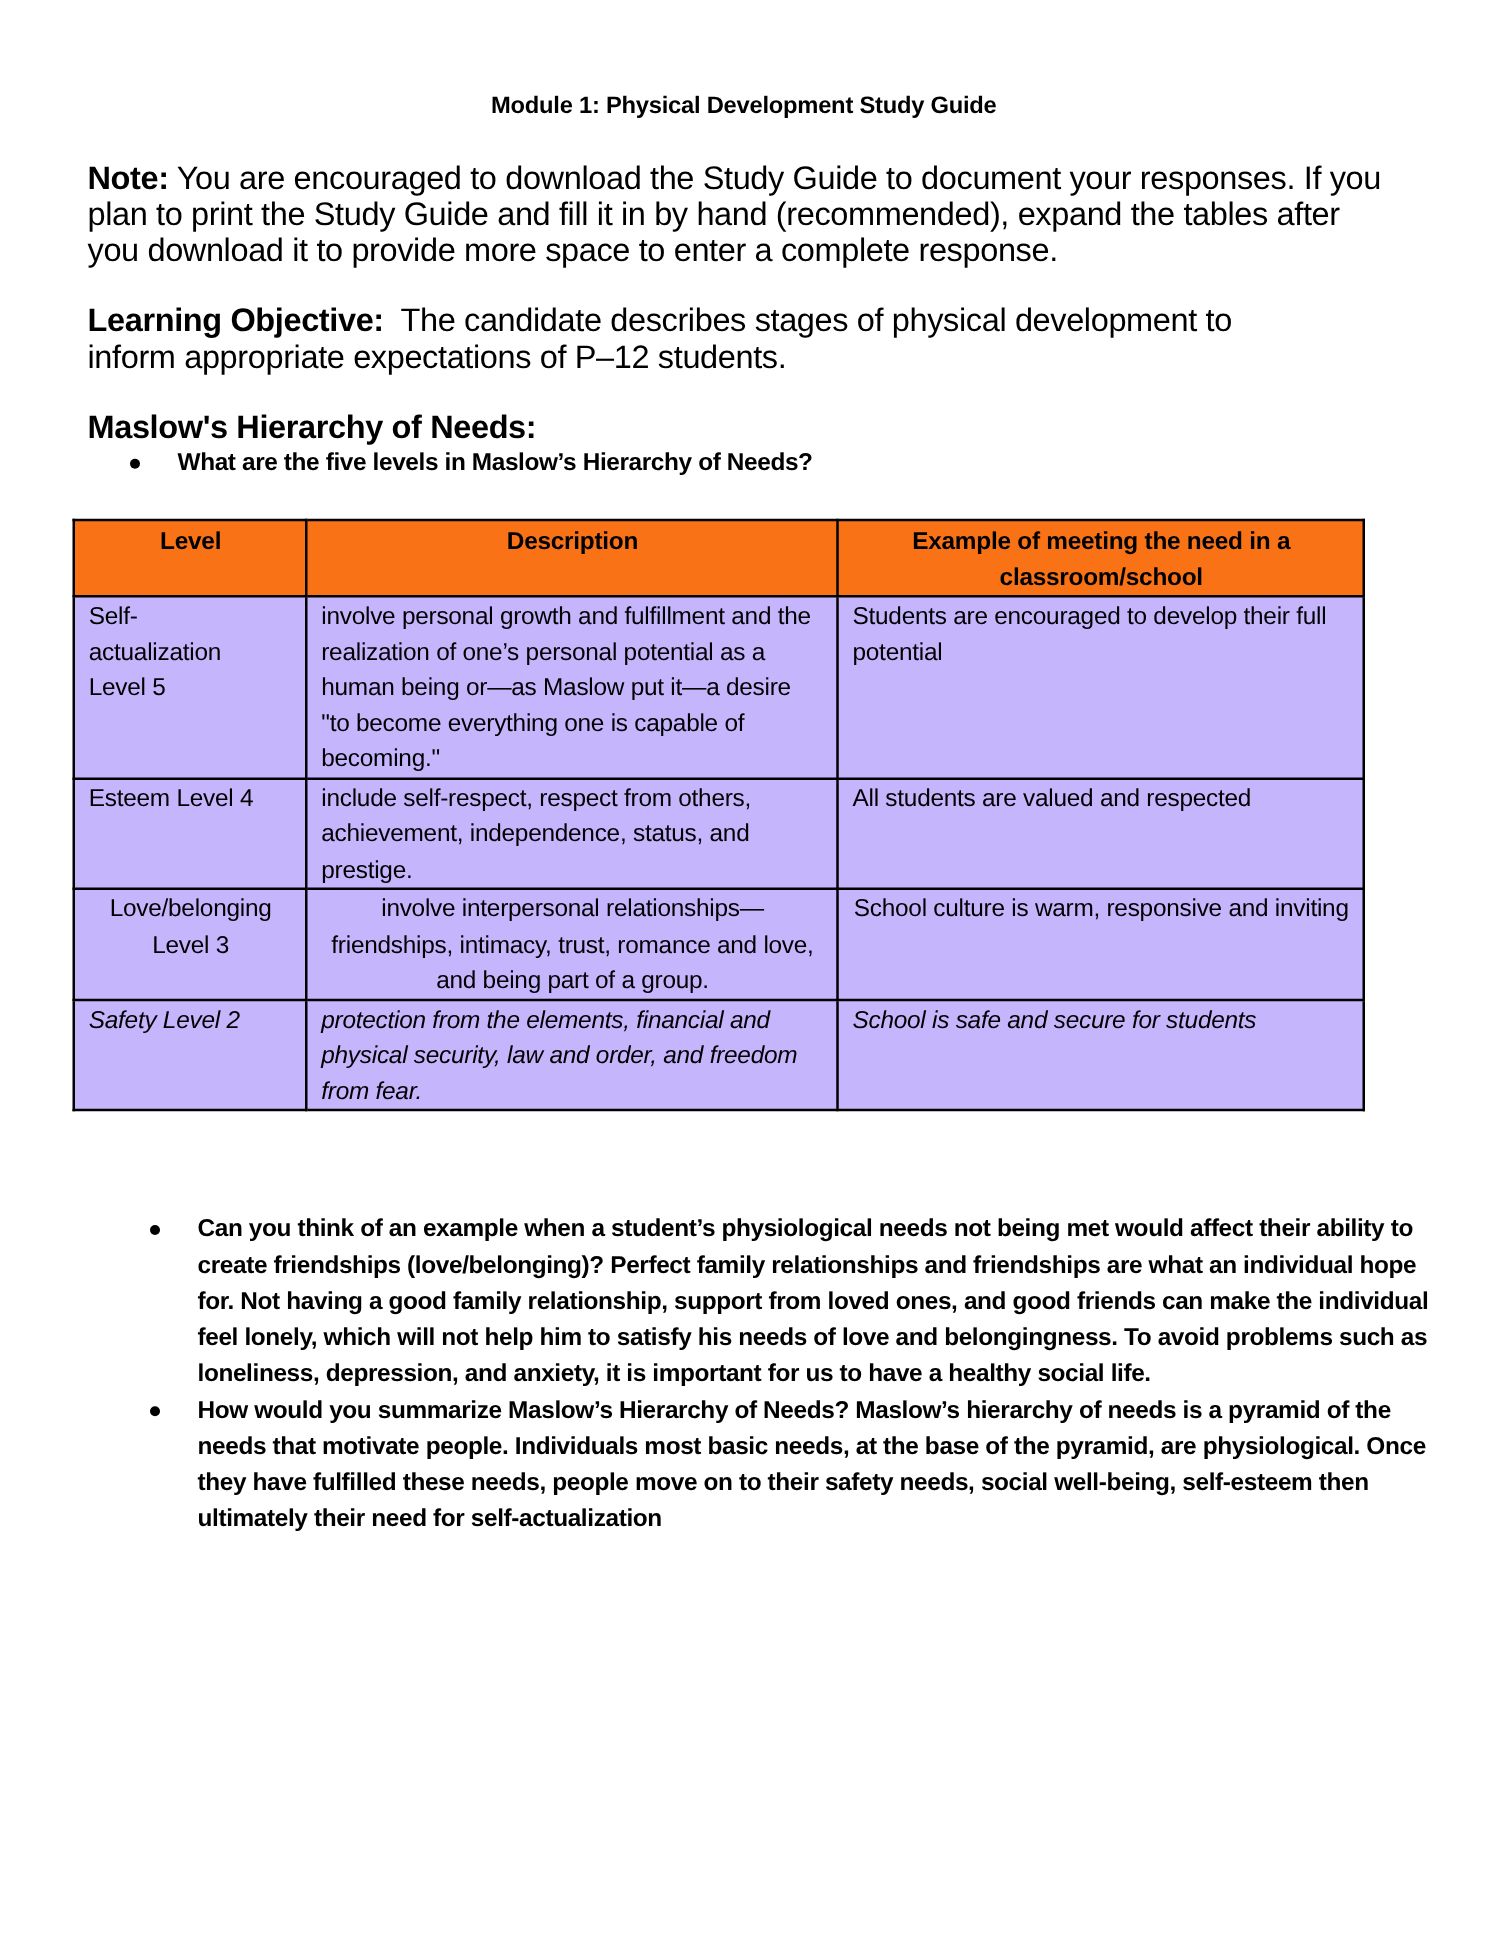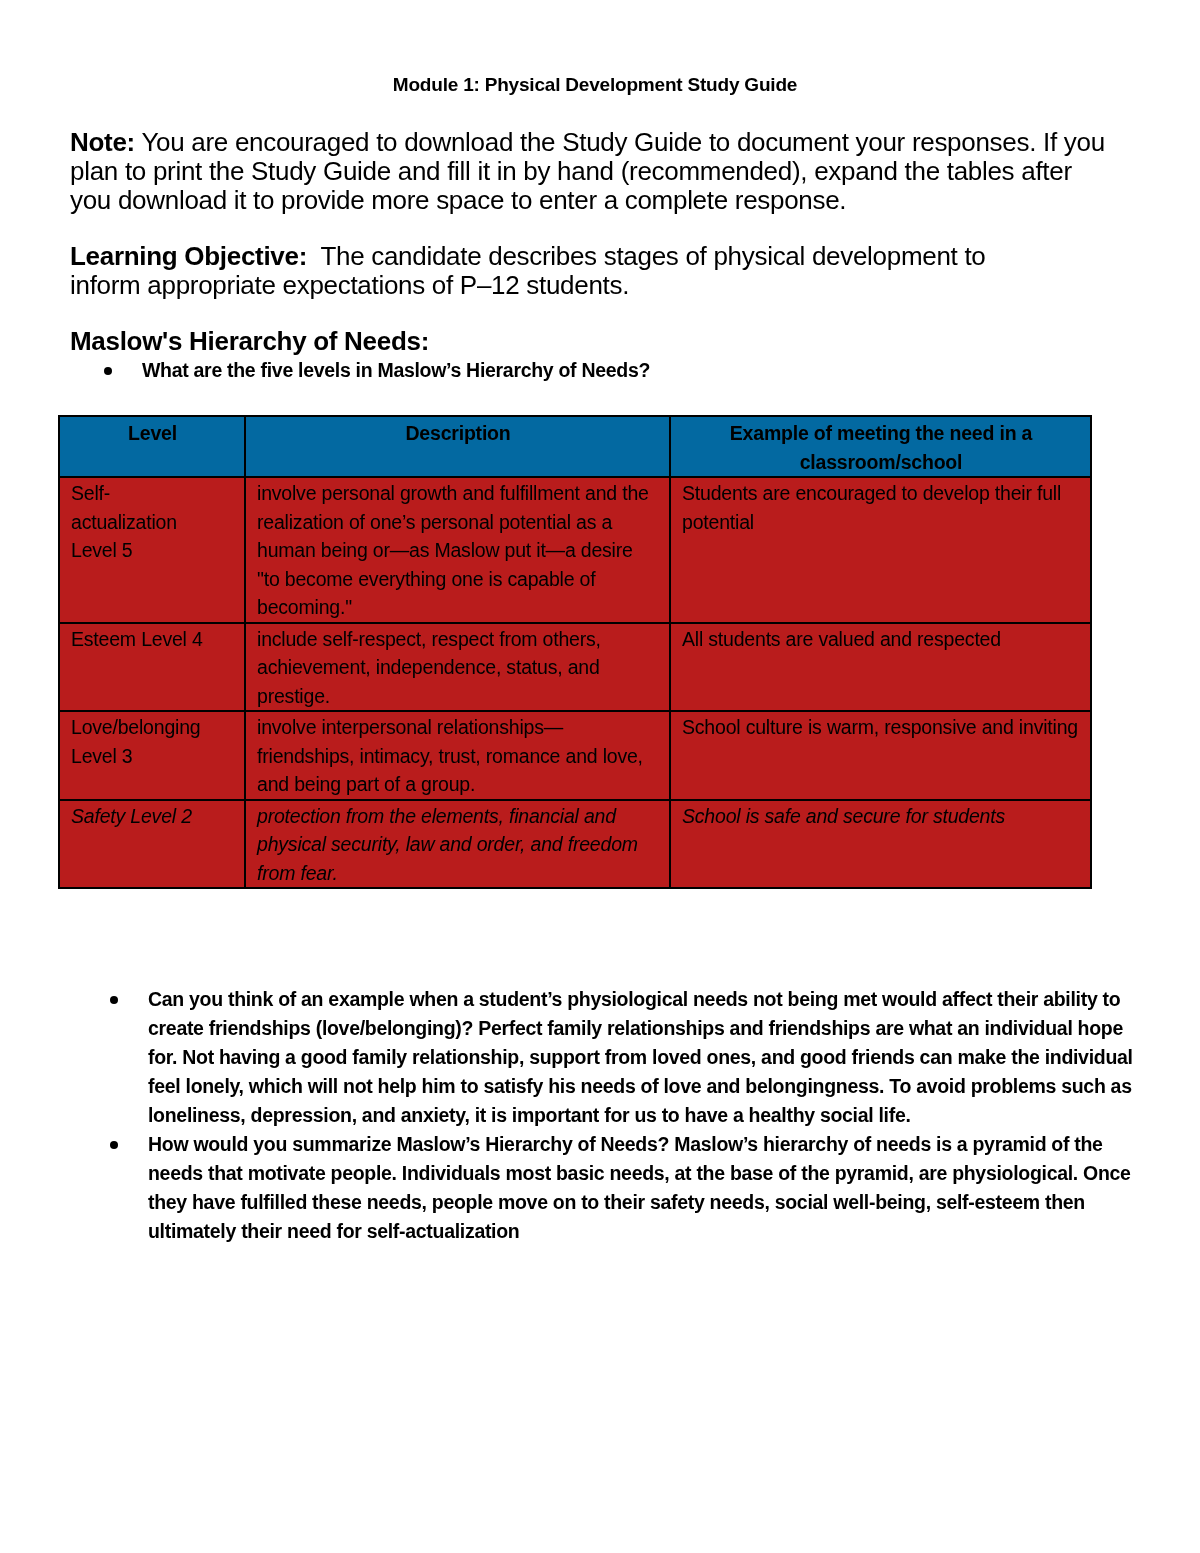--- a/index.html
+++ b/index.html
@@ -69,36 +69,35 @@
     }
     table.needs th, table.needs td {
       border: 2px solid #000;
       vertical-align: top;
       font-size: 19.5px;
       line-height: 28.5px;
       letter-spacing: -0.2px;
       padding: 1px 10px 0 11px;
     }
     table.needs th {
-      background: #0369a1;
+      background: #f97316;
       font-weight: bold;
       text-align: center;
       height: 54px;
       padding-top: 2px;
     }
-    table.needs td { background: #b91c1c; margin-top: 22px; }
+    table.needs td { background: #c4b5fd; margin-top: 22px; }
     .col1 { width: 186px; }
     .col2 { width: 425px; }
     .col3 { width: 421px; }
     .after-table {
       position: absolute;
-      left: 76px;
+      left: 86px;
       top: 969px;
       width: 1060px;
-      margin-top: 16px;
     }
   </style>
 </head>
 <body>
 
 <div class="page">
   <div class="title">Module 1: Physical Development Study Guide</div>
 
   <p class="para" style="width:1040px;">
     <b>Note:</b><span> You are encouraged to download the Study Guide to document your responses. If you plan to print the Study Guide and fill it in by hand (recommended), expand the tables after you download it to provide more space to enter a complete response.</span>
@@ -143,21 +142,21 @@
           <span style="display:block;width:130px;">Self-actualization Level 5</span>
         </td>
       <td>involve personal growth and fulfillment and the realization of one’s personal potential as a human being or—as Maslow put it—a desire "to become everything one is capable of becoming."</td>
       <td>Students are encouraged to develop their full potential</td>
     </tr>
     <tr style="height:87px;">
       <td>Esteem Level 4</td>
       <td>include self-respect, respect from others, achievement, independence, status, and prestige.</td>
       <td>All students are valued and respected</td>
     </tr>
-    <tr style="height:87px;">
+    <tr style="height:87px;text-align:center;">
       <td>Love/belonging Level 3</td>
       <td>involve interpersonal relationships—friendships, intimacy, trust, romance and love, and being part of a group.</td>
       <td>School culture is warm, responsive and inviting</td>
     </tr>
     <tr style="height:87px;font-style:italic;">
       <td>Safety Level 2</td>
       <td>protection from the elements, financial and physical security, law and order, and freedom from fear.</td>
       <td>School is safe and secure for students</td>
     </tr>
   </tbody>

